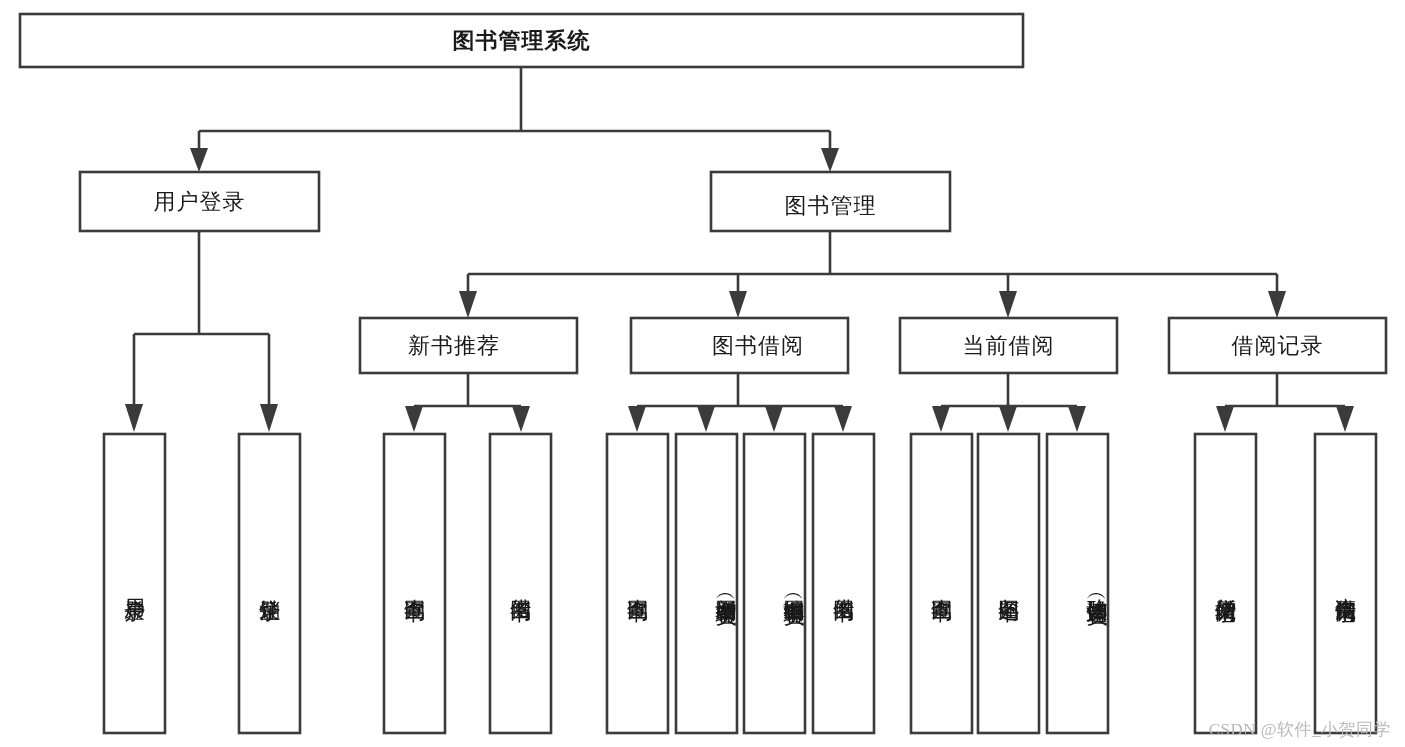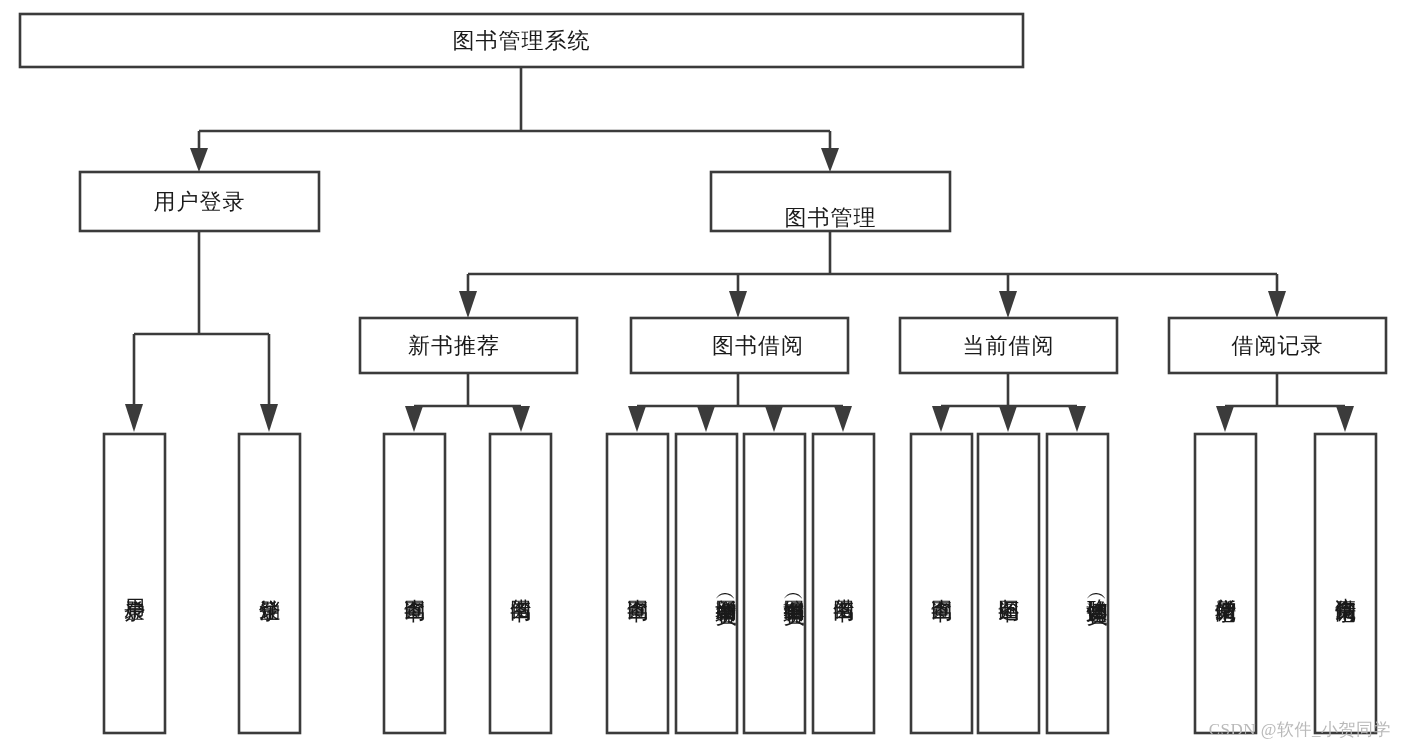--- a/index.html
+++ b/index.html
@@ -162,25 +162,25 @@
 
     <rect class="node-box" x="911" y="434" width="61" height="299"></rect>
     <rect class="node-box" x="978" y="434" width="61" height="299"></rect>
     <rect class="node-box" x="1047" y="434" width="61" height="299"></rect>
 
     <rect class="node-box" x="1195" y="434" width="61" height="299"></rect>
     <rect class="node-box" x="1315" y="434" width="61" height="299"></rect>
 
   </svg>
 
-  <div class="hlabel-wrap" style="left:20px; top:14px; width:1003px; height:53px;">图书管理系统</div>
+  <div class="hlabel-wrap" style="left:20px; top:14px; width:1003px; height:53px;font-weight:bold;">图书管理系统</div>
 
   <div class="hlabel-wrap" style="left:80px; top:172px; width:239px; height:59px;">用户登录</div>
 
-  <div class="hlabel-wrap" style="left:711px; top:188px; width:239px; height:59px;">图书管理</div>
+  <div class="hlabel-wrap" style="left:711px; top:176px; width:239px; height:59px;">图书管理</div>
 
   <div class="hlabel-wrap" style="left:360px; top:318px; width:188px; height:55px;">新书推荐</div>
 
   <div class="hlabel-wrap" style="left:631px; top:318px; width:254px; height:55px;">图书借阅</div>
 
   <div class="hlabel-wrap" style="left:1169px; top:318px; width:217px; height:55px;">借阅记录</div>
 
   <div class="hlabel-wrap" style="left:900px; top:318px; width:217px; height:55px;">当前借阅</div>
 
   <div class="vlabel-wrap" style="left:104px; top:434px; width:61px; height:299px;">用户登录</div>

